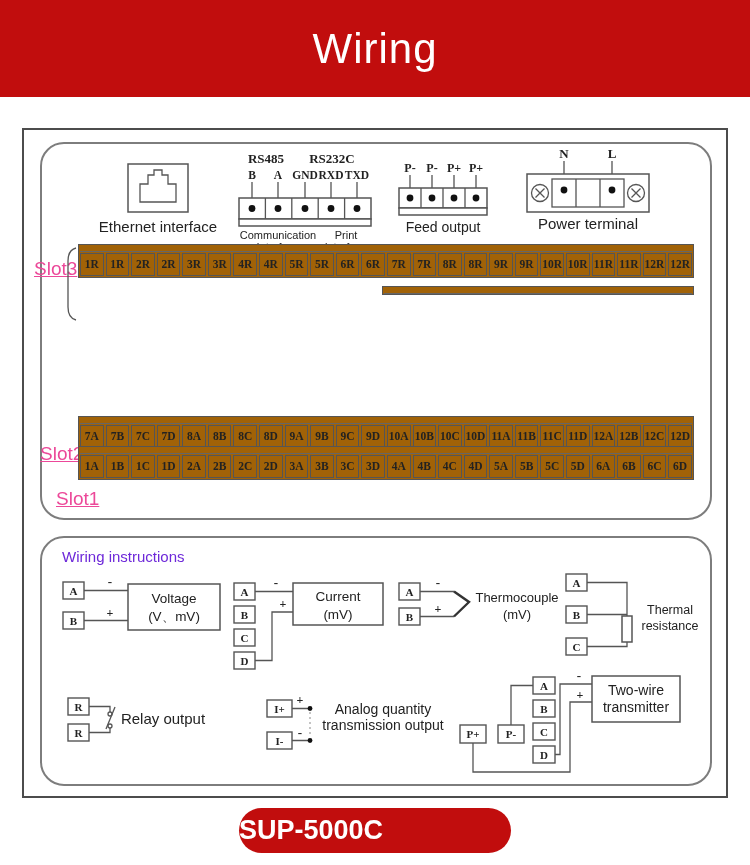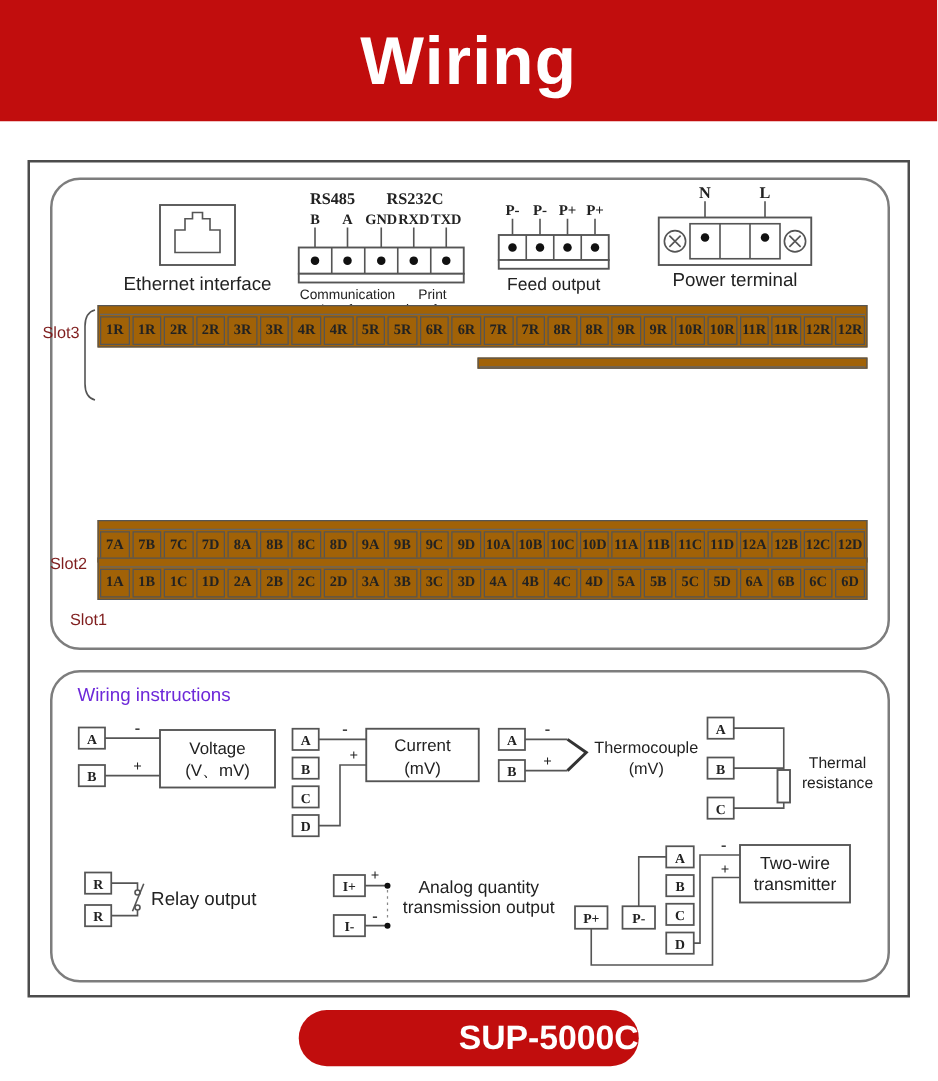--- a/index.html
+++ b/index.html
@@ -1,33 +1,33 @@
 <!DOCTYPE html>
 <html><head>
 <meta charset="utf-8">
 <style>
   html,body{margin:0;padding:0;background:#fff;}
   .page{position:relative;width:750px;height:865px;background:#fff;overflow:hidden;
         font-family:"Liberation Sans",sans-serif;}
   .abs{position:absolute;}
   .banner{left:0;top:0;width:750px;height:97px;display:flex;align-items:center;justify-content:center;}
-  .banner h1{margin:0;color:#fff;font-size:54px;font-weight:bold;letter-spacing:1px;}
+  .banner h1{margin:0;color:#fff;font-size:42px;font-weight:normal;letter-spacing:1px;}
   .outer-box{left:22px;top:128px;width:702px;height:666px;border:2px solid #4c4c4c;background:#fff;}
   .panel{border:2px solid #7d7d7d;border-radius:24px;background:#fff;}
   .panel-top{left:40px;top:142px;width:668px;height:374px;}
   .panel-bottom{left:40px;top:536px;width:668px;height:246px;}
-  .slot-label{font-size:13px;color:#7f1d1d;}
+  .slot-label{font-size:19px;color:#ec4899;text-decoration:underline;}
   .strip{border:1.5px solid #555;background:#a16207;}
   .rail{height:5px;border-bottom:1px solid #666;margin:1px 1px 0 1px;}
   .cells{display:flex;gap:2px;padding:1px;}
   .cell{flex:1;border:1px solid #555;height:21px;line-height:21px;text-align:center;
         font-family:"Liberation Serif",serif;font-weight:bold;font-size:11.5px;color:#222;
         white-space:nowrap;overflow:hidden;}
   .badge{left:239px;top:808px;width:272px;height:45px;border-radius:23px;
-         display:flex;align-items:center;justify-content:flex-end;}
+         display:flex;align-items:center;justify-content:flex-start;}
   .badge span{color:#fff;font-size:27px;font-weight:bold;}
   .heading{font-size:15px;color:#6d28d9;}
   svg text{text-anchor:middle;}
   .tser{font-family:"Liberation Serif",serif;font-weight:bold;fill:#222;}
   .tsan{font-family:"Liberation Sans",sans-serif;fill:#222;}
   .ln{stroke:#555;stroke-width:1.3;fill:none;}
   .ln2{stroke:#333;stroke-width:2.4;fill:none;}
   .bx{stroke:#555;stroke-width:1.5;fill:#fff;}
   .tsq{stroke:#555;stroke-width:1.4;fill:#fff;}
   .dot{fill:#111;stroke:none;}

